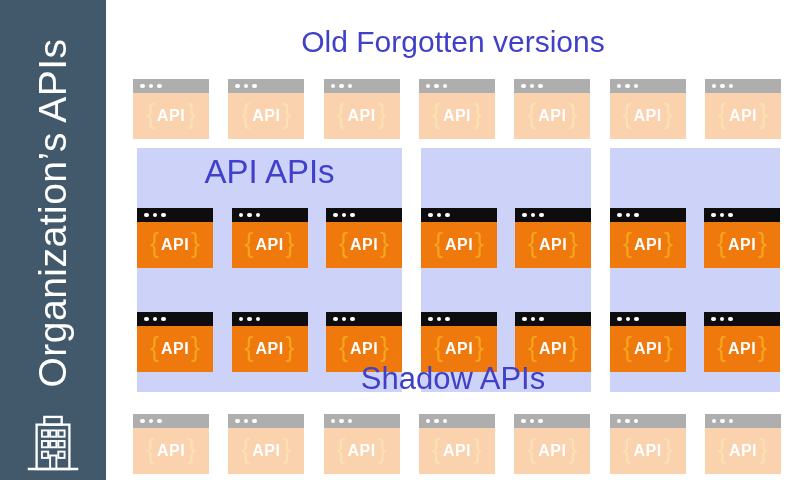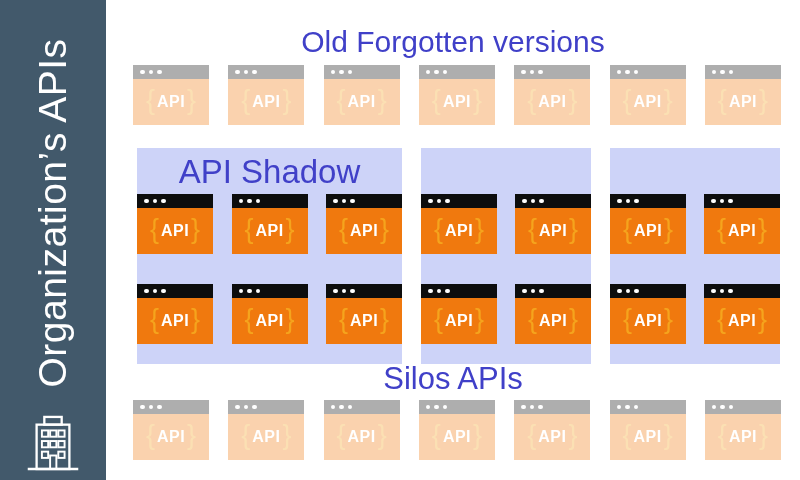--- a/index.html
+++ b/index.html
@@ -74,21 +74,21 @@
   .silo-grid {
     display: flex; flex-wrap: wrap;
     justify-content: space-between;
     row-gap: 15px;
   }
 
   
   .api-window {
     width: 76px; height: 75px;
     flex-shrink: 0;
-    display: flex; flex-direction: column;
+    display: flex; flex-direction: column; margin-top: 14px;
   }
   .api-window.faded { opacity: var(--faded-opacity, 0.33); }
   .win-header {
     height: 14px;
     background: var(--header-black, #0d0d0d);
     display: flex; align-items: center;
     gap: 4px; padding-left: 7px;
   }
   .win-dot {
     width: 4.5px; height: 4.5px;
@@ -222,21 +222,21 @@
           <div class="win-body">
             <span class="brace">{</span>
             <span class="api-text">API</span>
             <span class="brace">}</span>
           </div>
         </div>
       </div>
 
     <div class="silos">
       <div class="silo-box silo-wide">
-        <div class="silo-title">API Shadow</div>
+        <div class="silo-title">API APIs</div>
         <div class="silo-grid">
             <div class="api-window">
               <div class="win-header">
                 <span class="win-dot"></span>
                 <span class="win-dot"></span>
                 <span class="win-dot"></span>
               </div>
               <div class="win-body">
                 <span class="brace">{</span>
                 <span class="api-text">API</span>
@@ -406,21 +406,21 @@
               <div class="win-body">
                 <span class="brace">{</span>
                 <span class="api-text">API</span>
                 <span class="brace">}</span>
               </div>
             </div>
           </div>
       </div>
     </div>
 
-    <h2 class="title title-shadow">Silos APIs</h2>
+    <h2 class="title title-shadow">Shadow APIs</h2>
 
     <div class="icon-row row-shadow">
         <div class="api-window faded">
           <div class="win-header">
             <span class="win-dot"></span>
             <span class="win-dot"></span>
             <span class="win-dot"></span>
           </div>
           <div class="win-body">
             <span class="brace">{</span>

